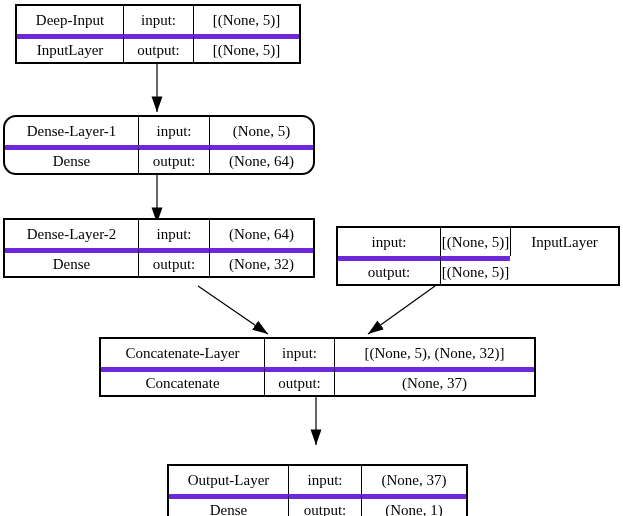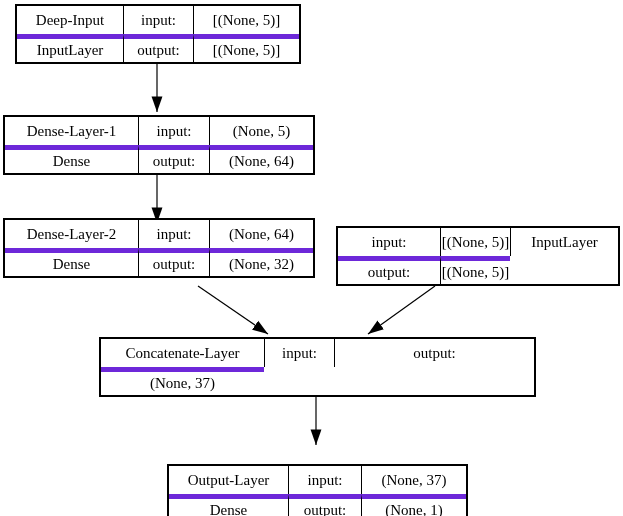--- a/index.html
+++ b/index.html
@@ -61,21 +61,21 @@
 
   <div class="node" style="left:15px; top:4px; grid-template-columns:106px 70px 106px;">
     <div class="cell">Deep-Input</div>
     <div class="cell">input:</div>
     <div class="cell">[(None, 5)]</div>
     <div class="cell">InputLayer</div>
     <div class="cell">output:</div>
     <div class="cell">[(None, 5)]</div>
   </div>
 
-  <div class="node" style="left:3px; top:115px; grid-template-columns:133px 71px 104px;">
+  <div class="node" style="left:3px; top:115px; grid-template-columns:133px 71px 104px;border-radius:13px;">
     <div class="cell">Dense-Layer-1</div>
     <div class="cell">input:</div>
     <div class="cell">(None, 5)</div>
     <div class="cell">Dense</div>
     <div class="cell">output:</div>
     <div class="cell">(None, 64)</div>
   </div>
 
   <div class="node" style="left:3px; top:218px; grid-template-columns:133px 71px 104px;">
     <div class="cell">Dense-Layer-2</div>
@@ -90,20 +90,22 @@
     <div class="cell">input:</div>
     <div class="cell">[(None, 5)]</div>
     <div class="cell">InputLayer</div>
     <div class="cell">output:</div>
     <div class="cell">[(None, 5)]</div>
   </div>
 
   <div class="node" style="left:99px; top:337px; grid-template-columns:163px 70px 200px;">
     <div class="cell">Concatenate-Layer</div>
     <div class="cell">input:</div>
+    <div class="cell">[(None, 5), (None, 32)]</div>
+    <div class="cell">Concatenate</div>
     <div class="cell">output:</div>
     <div class="cell">(None, 37)</div>
   </div>
 
   <div class="node" style="left:167px; top:448px; grid-template-columns:119px 73px 105px;margin-top:16px;">
     <div class="cell">Output-Layer</div>
     <div class="cell">input:</div>
     <div class="cell">(None, 37)</div>
     <div class="cell">Dense</div>
     <div class="cell">output:</div>

